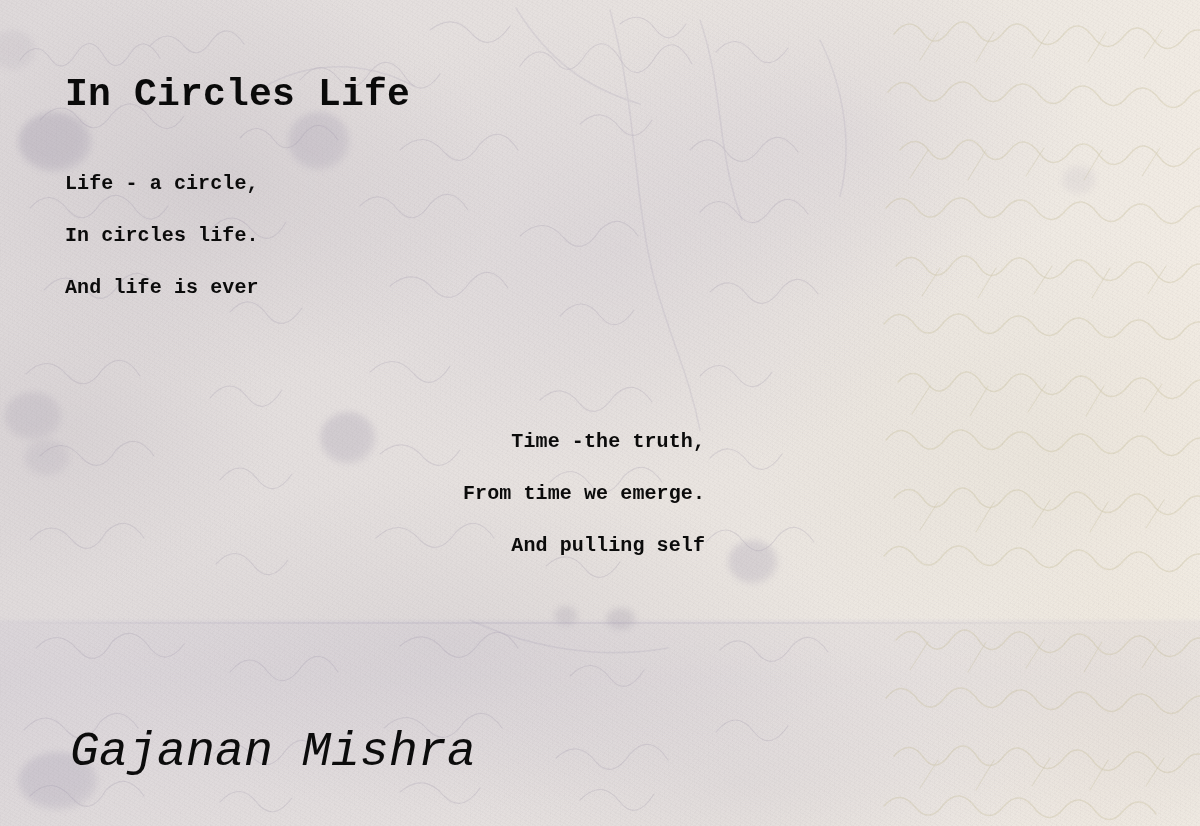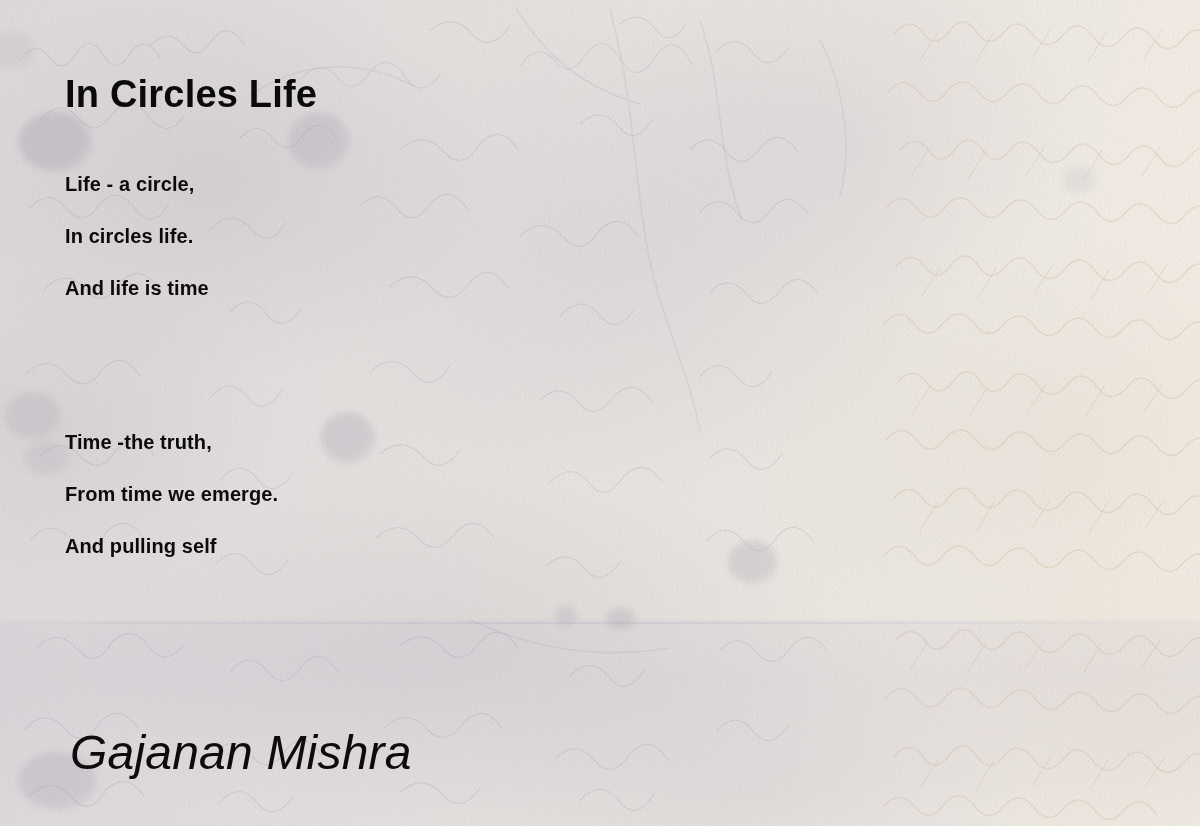--- a/index.html
+++ b/index.html
@@ -6,21 +6,21 @@
   html, body {
     margin: 0;
     padding: 0;
     background: #2b2b2b;
   }
   #poem-canvas {
     position: relative;
     width: 1200px;
     height: 826px;
     overflow: hidden;
-    font-family: Liberation Sans, sans-serif;
+    font-family: Liberation Mono, monospace;
     background-color: #fca5a5;
     isolation: isolate;
   }
 
   
   .bg-layer {
     position: absolute;
     inset: 0;
     pointer-events: none;
   }
@@ -115,21 +115,21 @@
     line-height: 1.05;
     white-space: nowrap;
   }
 
   .stanza {
     position: absolute;
     left: 65px;
     width: 640px;
   }
   #stanza-1 { top: 158px; }
-  #stanza-2 { top: 416px; }
+  #stanza-2 { top: 416px; text-align: right; }
 
   .poem-line {
     font-size: 20px;
     font-weight: bold;
     color: #0b0b0b;
     line-height: 52px;
     letter-spacing: 0.1px;
     white-space: nowrap;
   }
 
@@ -265,21 +265,21 @@
       <div class="ink-blot" style="left: 1062px; top: 166px; width: 34px; height: 28px; opacity: 0.14; background: radial-gradient(at 46% 44%, rgb(176, 168, 184) 0%, rgb(176, 168, 184) 52%, rgba(160, 152, 172, 0.55) 74%, rgba(160, 152, 172, 0) 100%);"></div>
     </div>
 
   <div class="bg-layer" id="bg-grain"></div>
 
   <h1 id="poem-title">In Circles Life</h1>
 
   <div class="stanza" id="stanza-1">
     <div class="poem-line">Life - a circle,</div>
     <div class="poem-line">In circles life.</div>
-    <div class="poem-line">And life is time</div>
+    <div class="poem-line">And life is ever</div>
   </div>
 
   <div class="stanza" id="stanza-2">
     <div class="poem-line">Time -the truth,</div>
     <div class="poem-line">From time we emerge.</div>
     <div class="poem-line">And pulling self</div>
   </div>
 
   <div id="poem-author">Gajanan Mishra</div>
 

